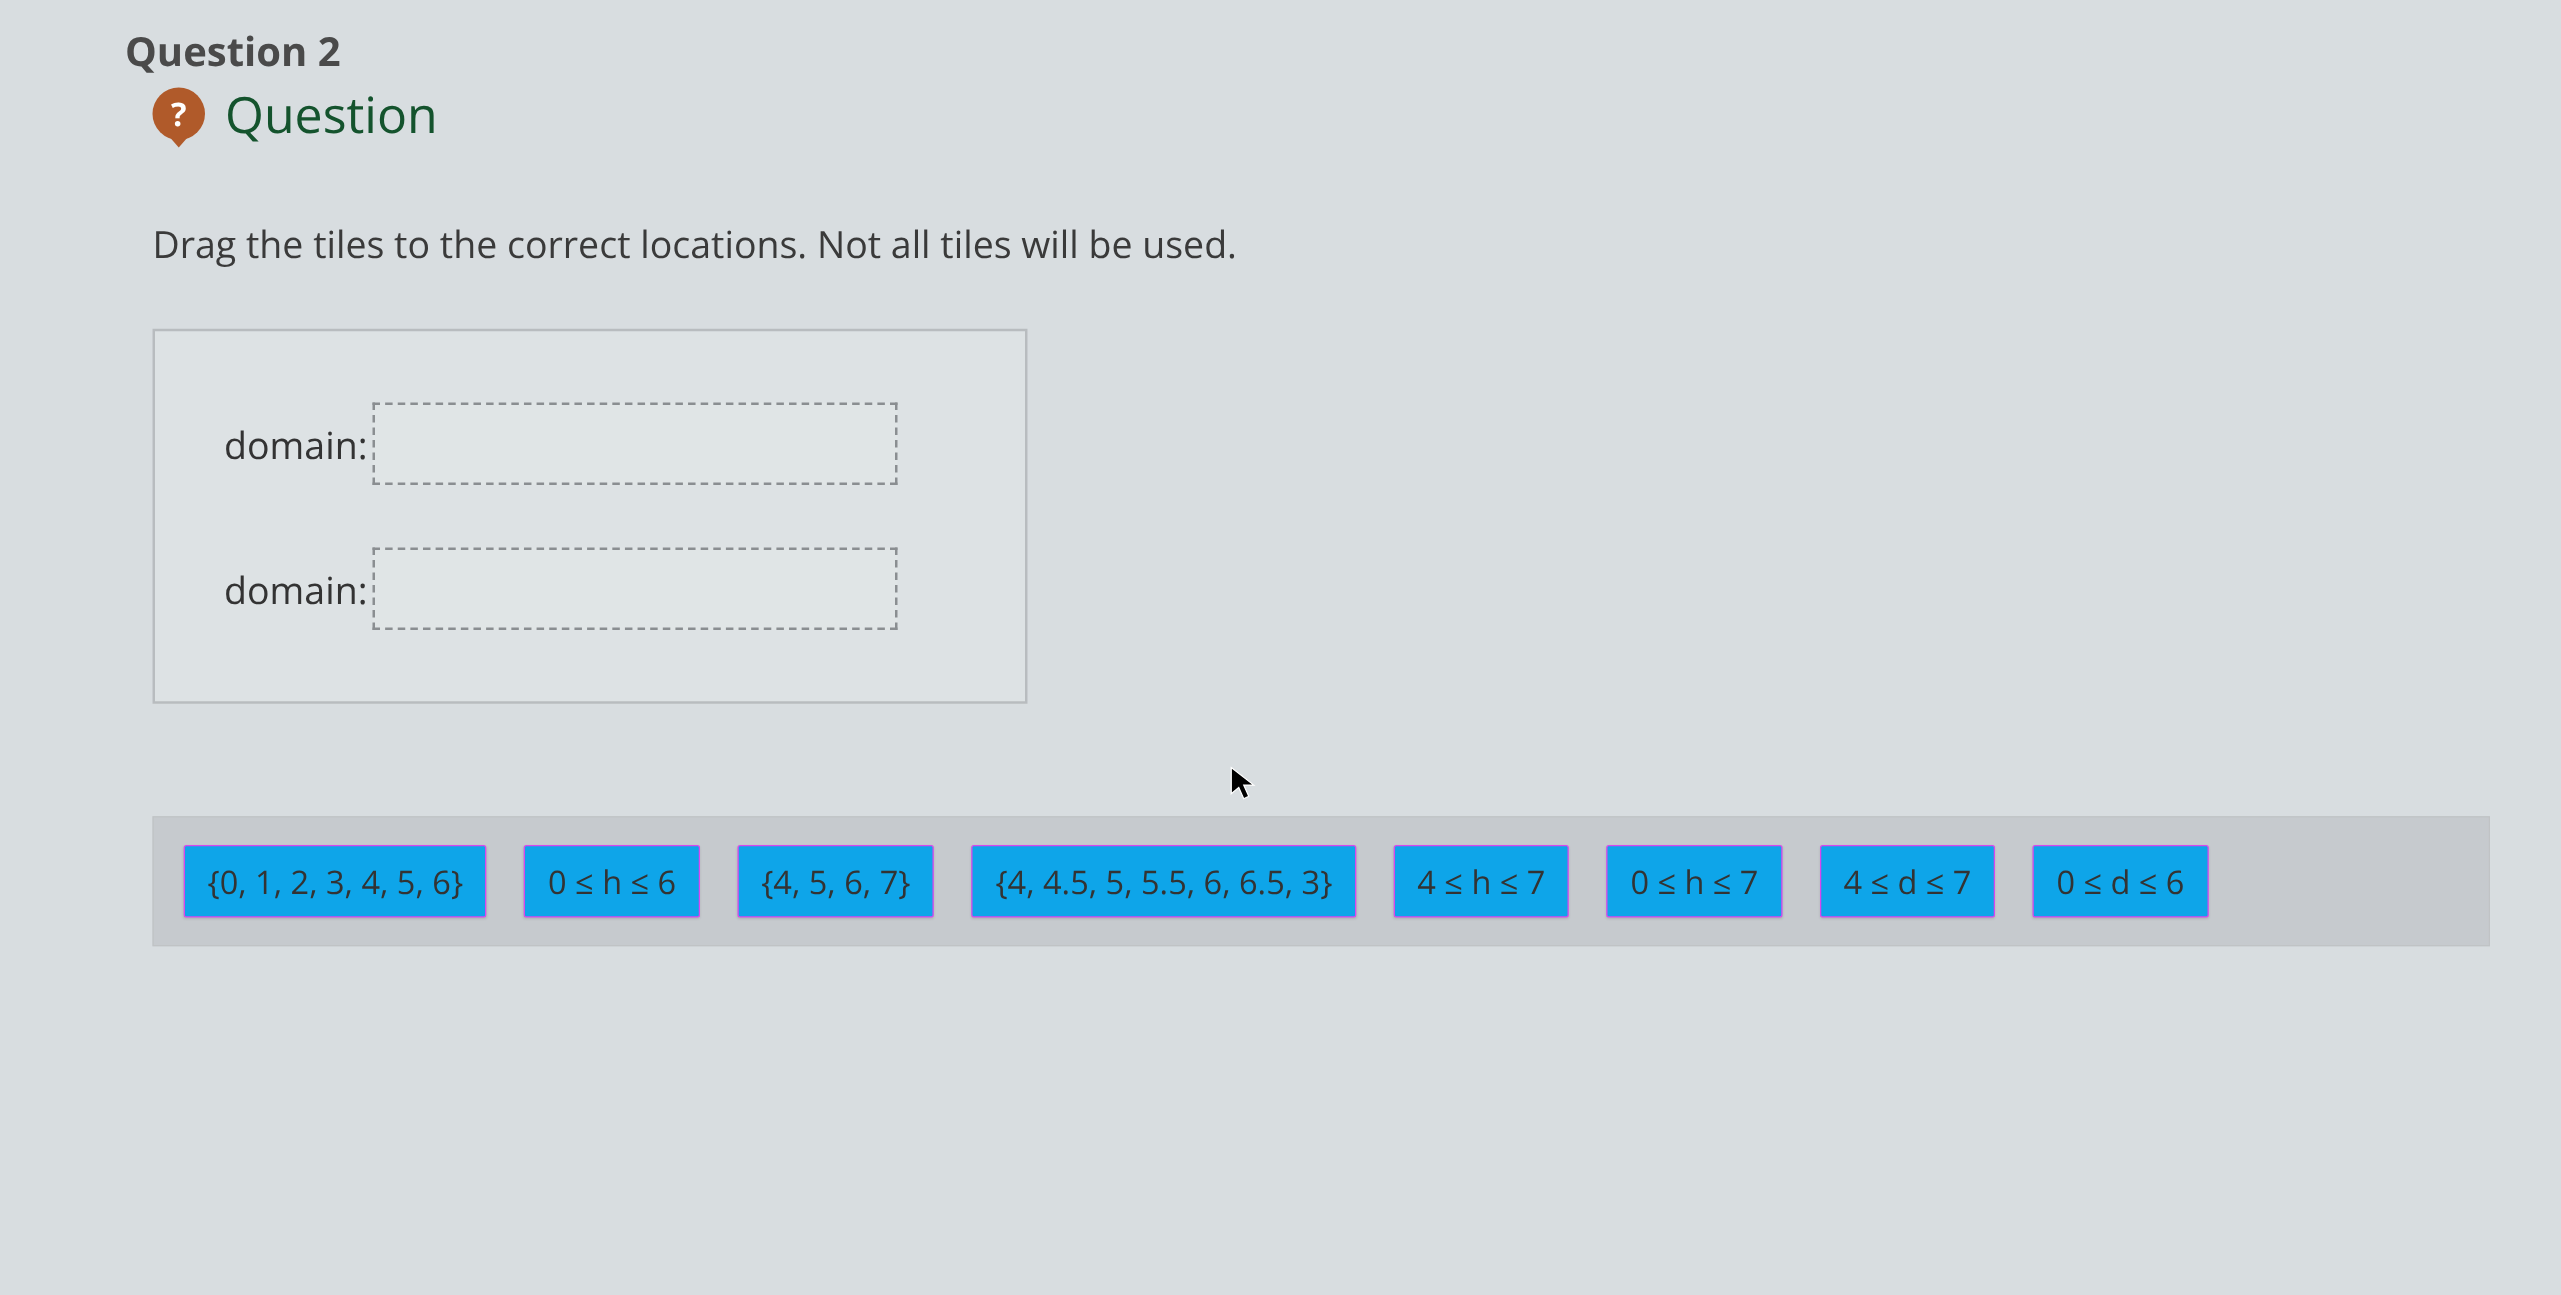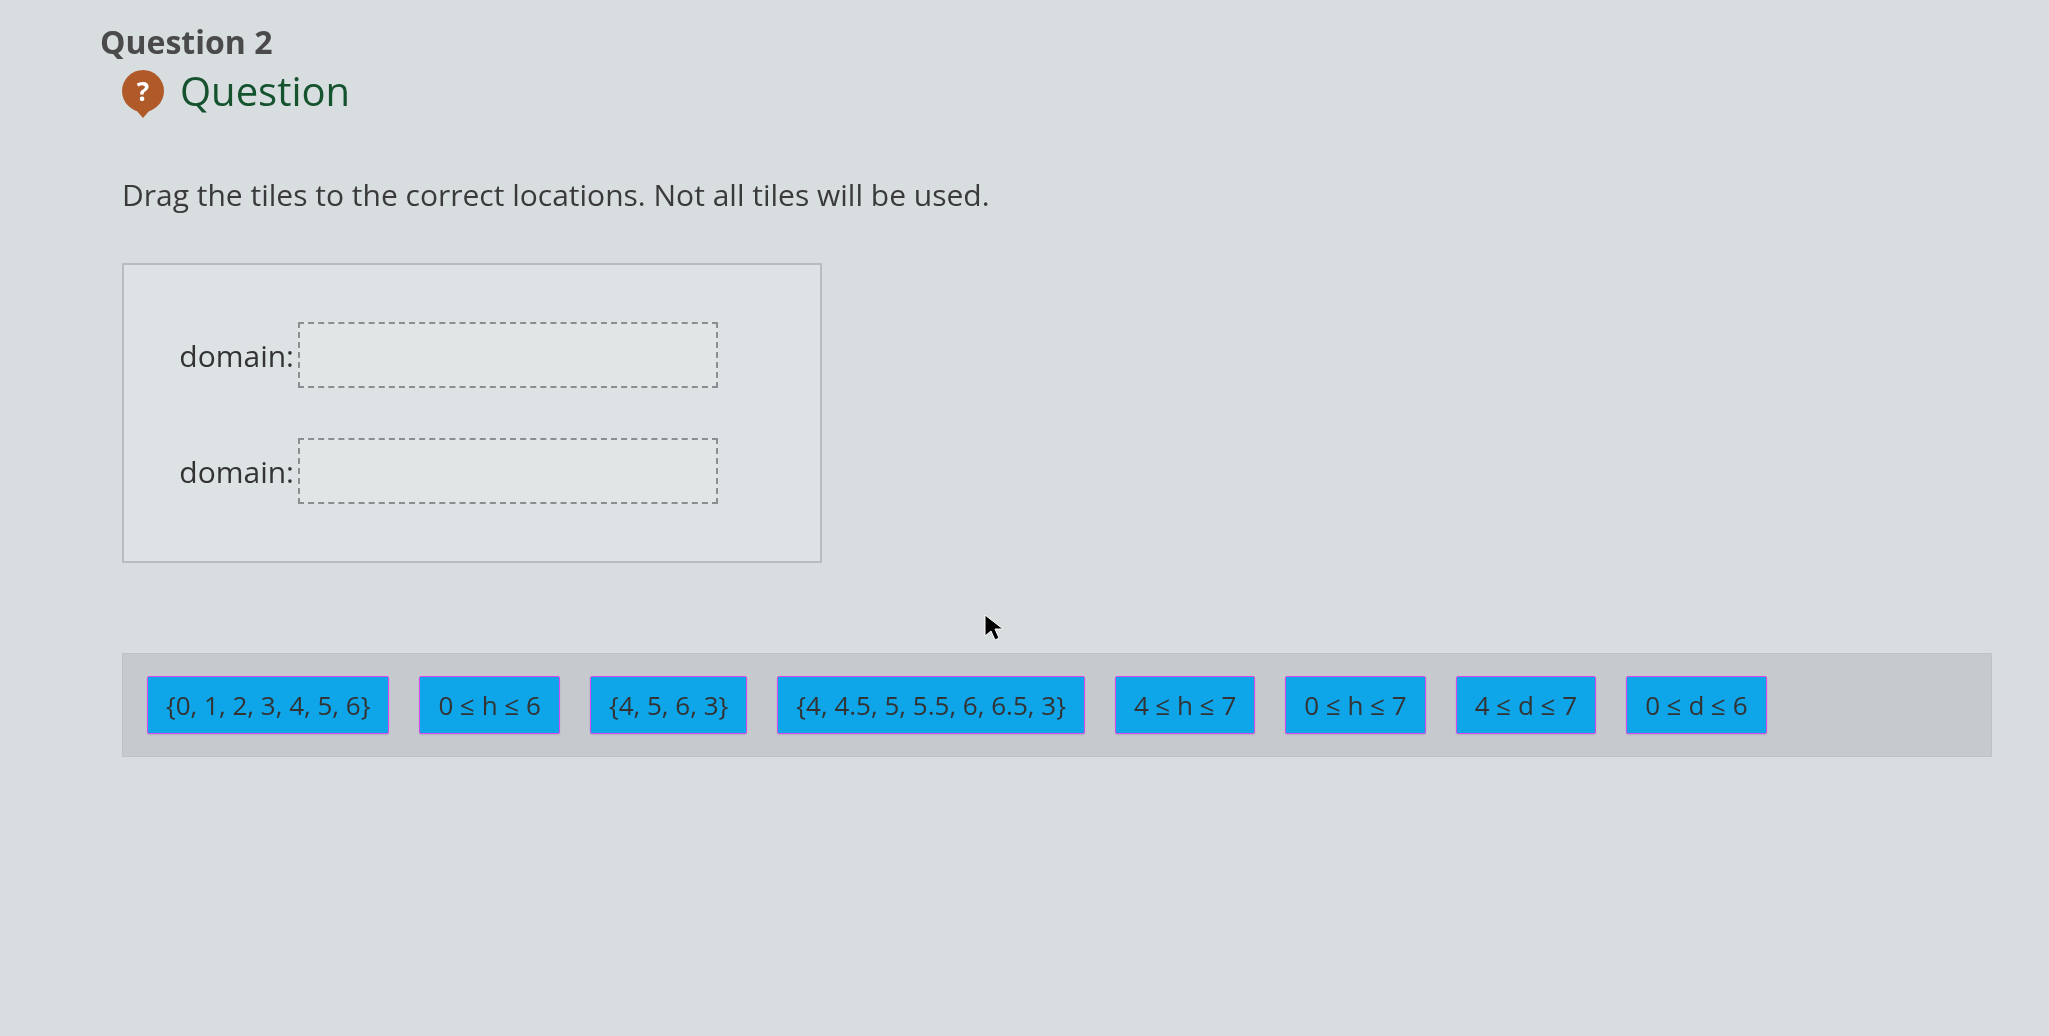--- a/index.html
+++ b/index.html
@@ -147,21 +147,21 @@
     </div>
     <div class="answer-row">
       <div class="answer-label">domain:</div>
       <div class="drop-zone"></div>
     </div>
   </div>
 
   <div class="tile-tray">
     <div class="tile">{0, 1, 2, 3, 4, 5, 6}</div>
     <div class="tile">0 ≤ h ≤ 6</div>
-    <div class="tile">{4, 5, 6, 3}</div>
+    <div class="tile">{4, 5, 6, 7}</div>
     <div class="tile">{4, 4.5, 5, 5.5, 6, 6.5, 3}</div>
     <div class="tile">4 ≤ h ≤ 7</div>
     <div class="tile">0 ≤ h ≤ 7</div>
     <div class="tile">4 ≤ d ≤ 7</div>
     <div class="tile">0 ≤ d ≤ 6</div>
   </div>
 </div>
 
 <div class="cursor">
   <svg width="22" height="28" viewBox="0 0 22 28">

